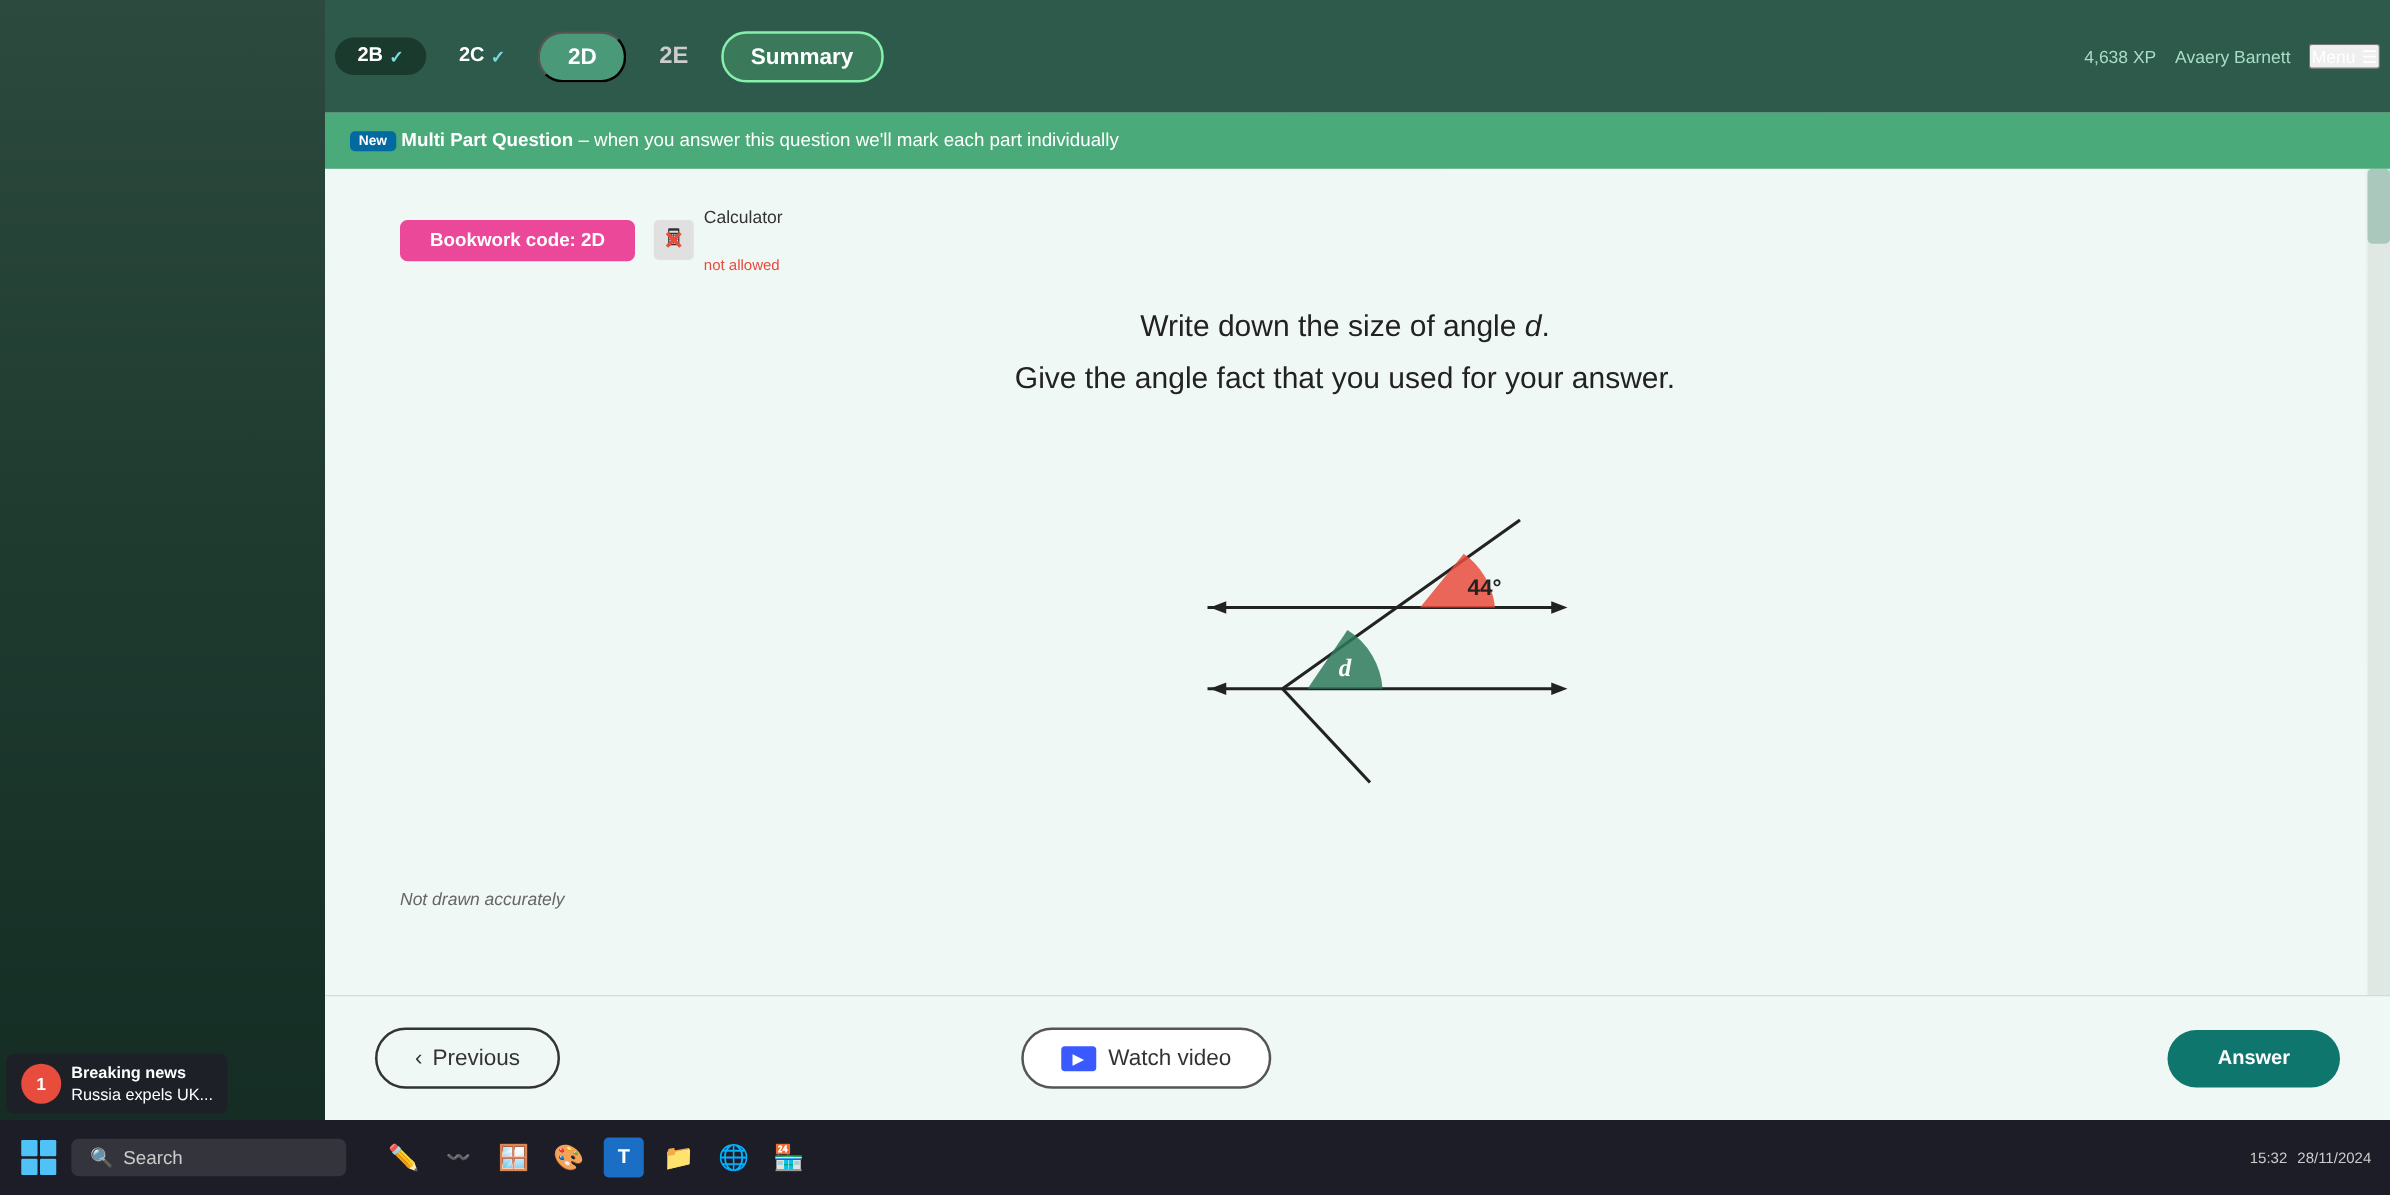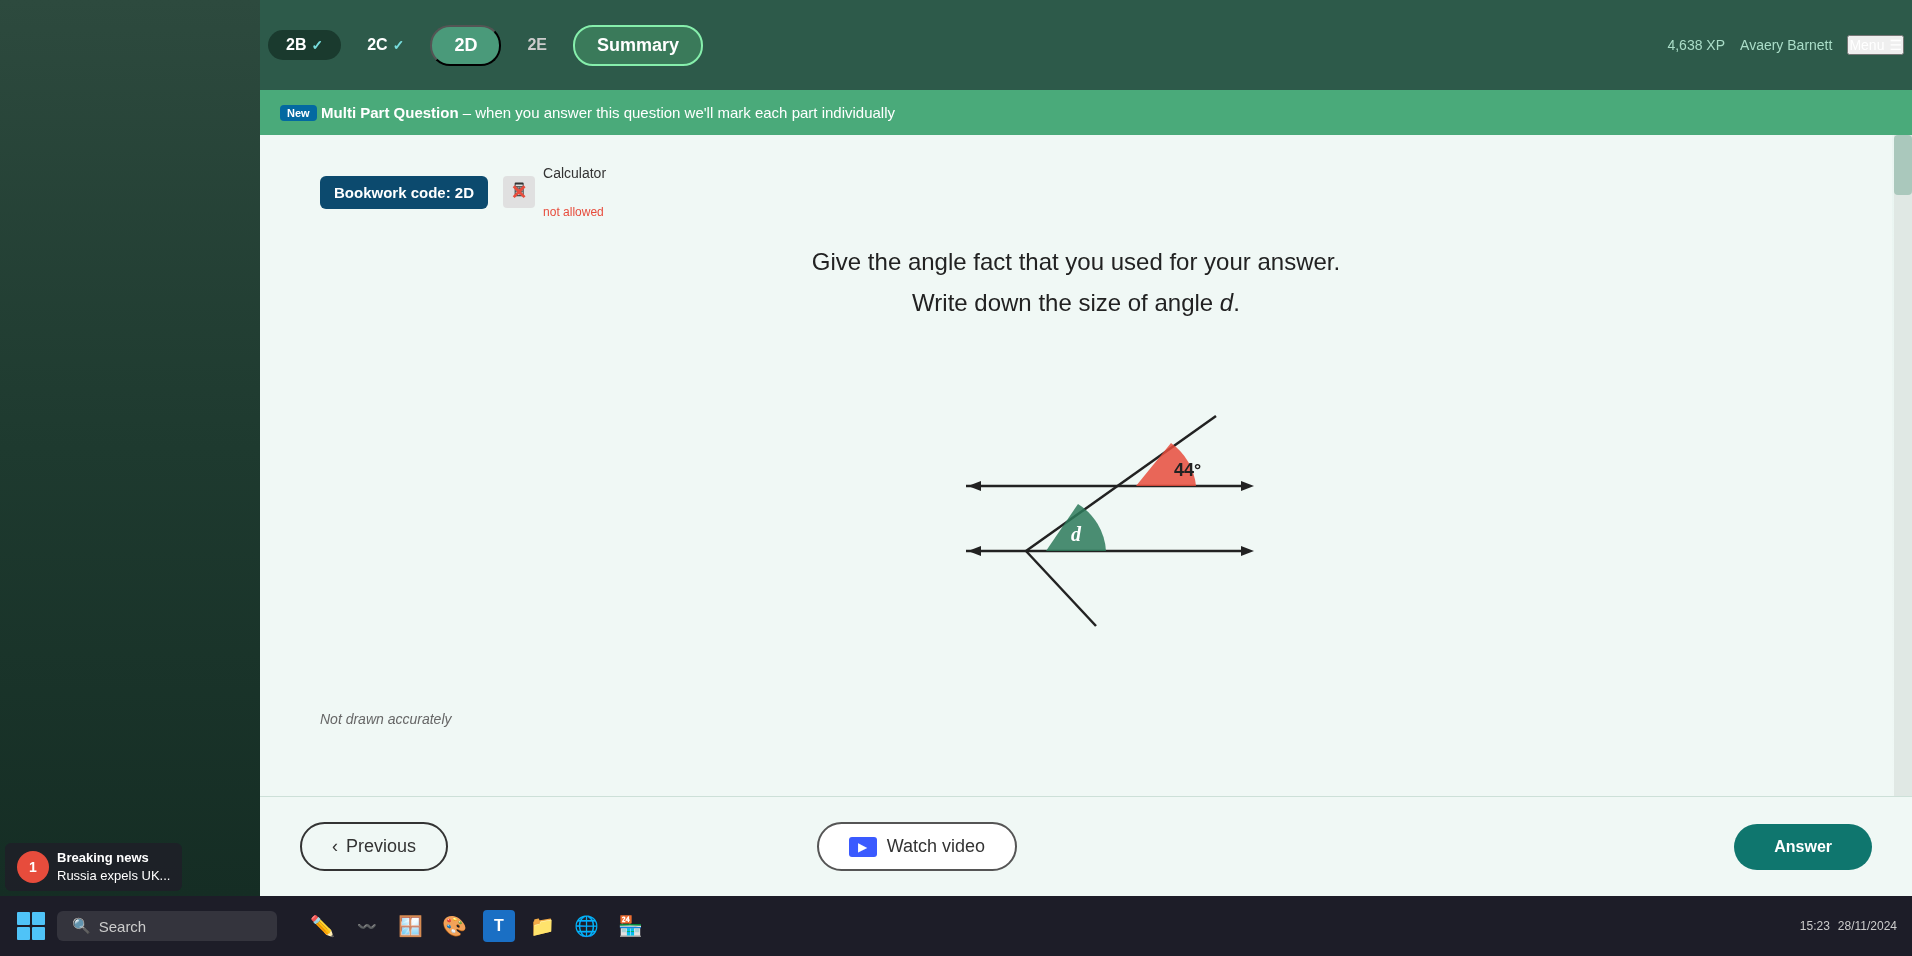--- a/index.html
+++ b/index.html
@@ -67,21 +67,21 @@
       border-radius: 20px;
       padding: 8px 22px;
       color: #fff;
       font-size: 18px;
       font-weight: 700;
     }
 
     .nav-tab-2e {
       padding: 8px 18px;
       color: #ccc;
-      font-size: 16px;
+      font-size: 19px;
     }
 
     .summary-btn {
       background: #3a7a5a;
       border: 2px solid #86efac;
       border-radius: 20px;
       padding: 8px 22px;
       color: #fff;
       font-size: 18px;
       font-weight: 600;
@@ -148,23 +148,23 @@
 
     
     .bookwork-row {
       display: flex;
       align-items: center;
       gap: 15px;
       margin-bottom: 25px;
     }
 
     .bookwork-badge {
-      background: #0c4a6e;
-      color: #fff;
-      padding: 8px 14px;
+      background: #ec4899;
+      color: #fff;
+      padding: 8px 24px;
       border-radius: 6px;
       font-size: 15px;
       font-weight: 600;
     }
 
     .calculator-badge {
       display: flex;
       align-items: center;
       gap: 8px;
       background: transparent;
@@ -474,22 +474,22 @@
         <span class="cross">✕</span>
       </div>
       <div>
         <div>Calculator</div>
         <div style="color:#e74c3c; font-size:12px;margin-top:24px;">not allowed</div>
       </div>
     </div>
   </div>
 
   <div class="question-text">
+    <p>Write down the size of angle <em>d</em>.</p>
     <p>Give the angle fact that you used for your answer.</p>
-    <p>Write down the size of angle <em>d</em>.</p>
   </div>
 
   <div class="diagram-container">
     <svg class="diagram-svg" viewBox="0 0 500 320" xmlns="http://www.w3.org/2000/svg">
 
       <line x1="140" y1="130" x2="420" y2="130" stroke="#222" stroke-width="2.5"></line>
 
       <polygon points="415,125 428,130 415,135" fill="#222"></polygon>
 
       <polygon points="155,125 142,130 155,135" fill="#222"></polygon>
@@ -558,16 +558,16 @@
     <div class="taskbar-icon">✏️</div>
     <div class="taskbar-icon" style="font-size:16px;">〰️</div>
     <div class="taskbar-icon">🪟</div>
     <div class="taskbar-icon">🎨</div>
     <div class="taskbar-icon" style="background:#1a6fc4; border-radius:4px; color:#fff; font-weight:700; font-size:16px;">T</div>
     <div class="taskbar-icon">📁</div>
     <div class="taskbar-icon">🌐</div>
     <div class="taskbar-icon">🏪</div>
   </div>
   <div class="taskbar-right">
-    <span>15:23</span>
+    <span>15:32</span>
     <span>28/11/2024</span>
   </div>
 </div>
 
 </body></html>

